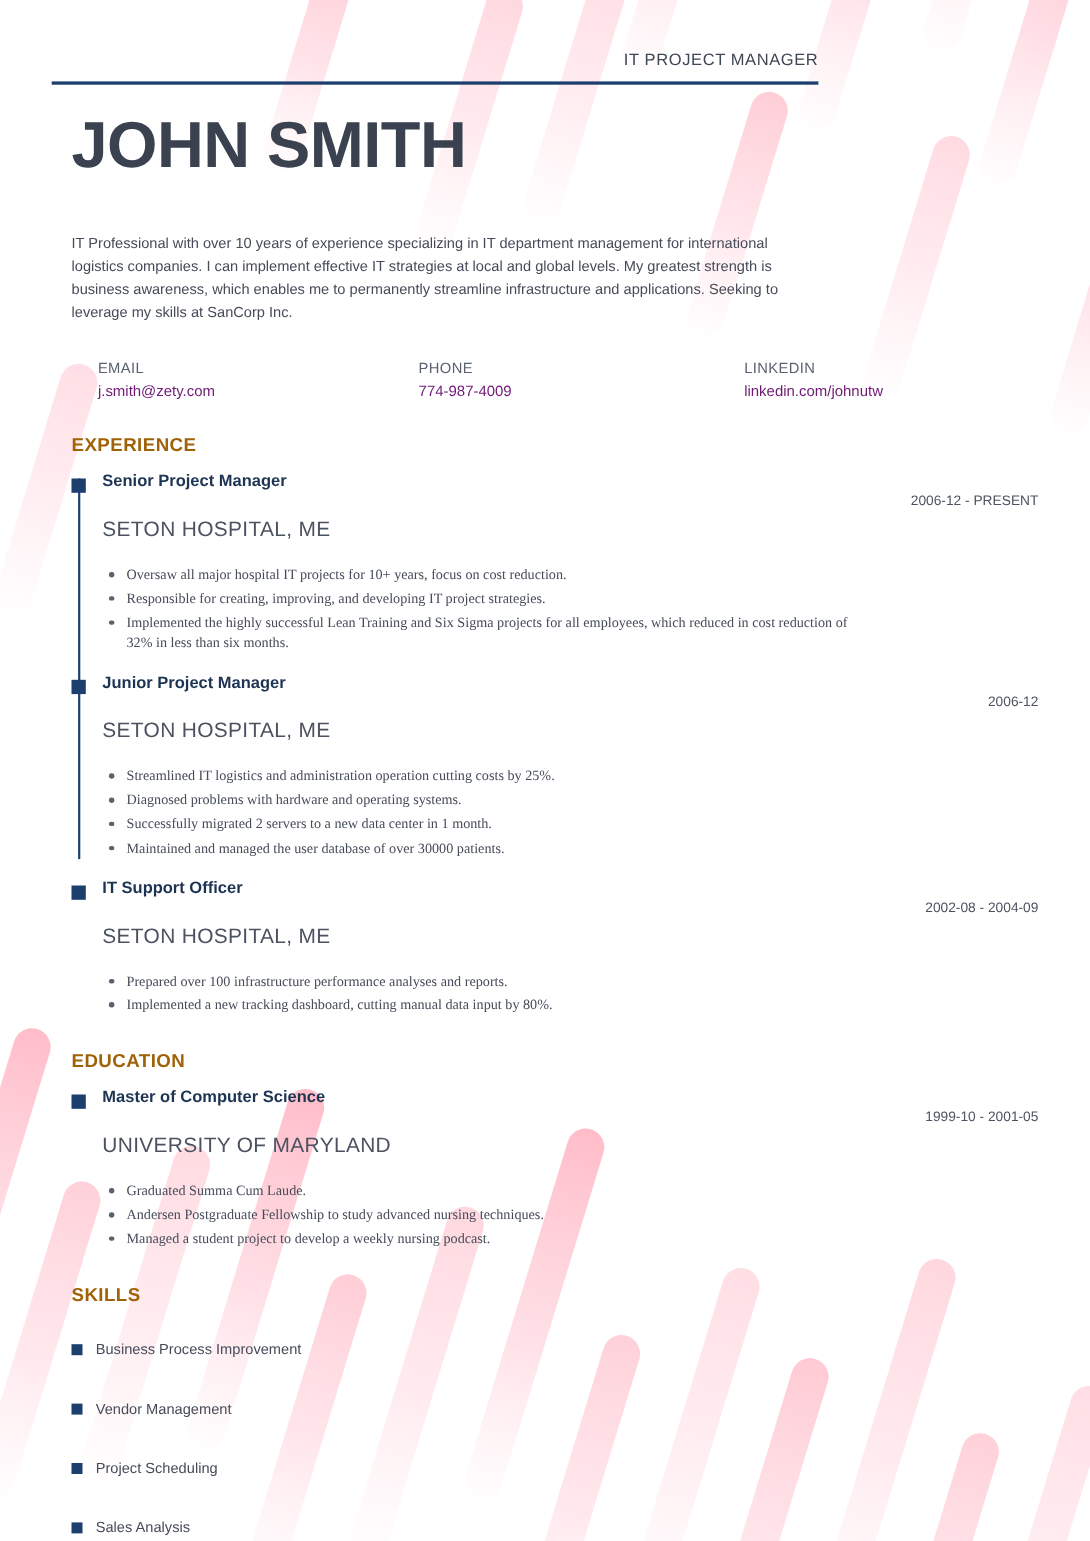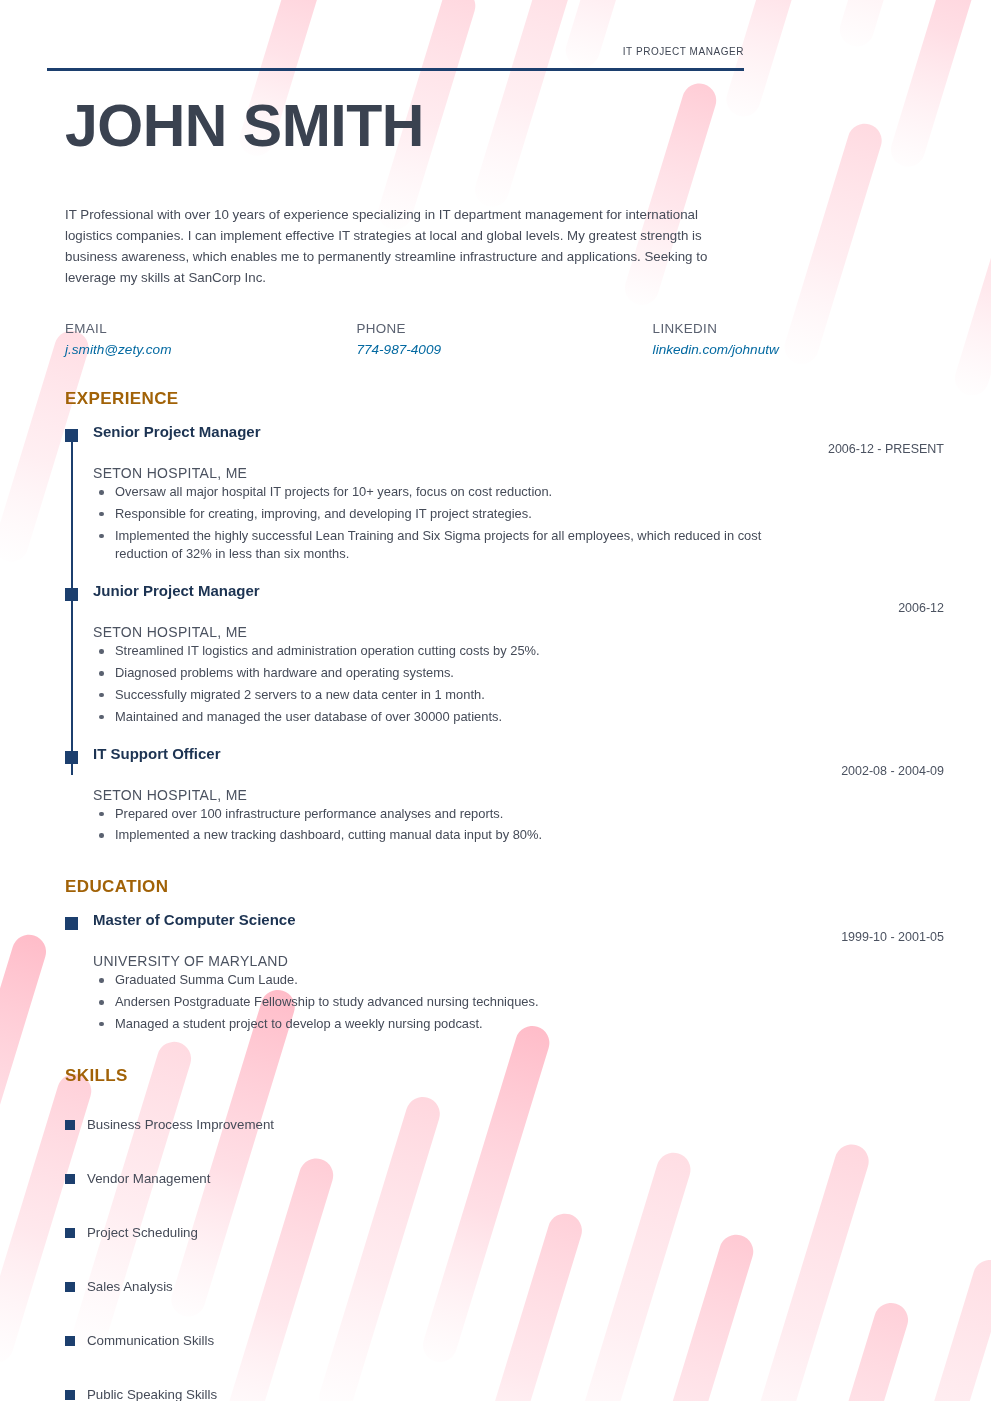--- a/index.html
+++ b/index.html
@@ -34,21 +34,21 @@
     height: 1401px;
     padding: 0;
   }
 
   
   .header {
     padding: 46px 247px 0 47px;
   }
   .job-title-top {
     text-align: right;
-    font-size: 10px;
+    font-size: 15px;
     letter-spacing: 0.55px;
     color: #3f4654;
     font-family: "Liberation Sans", sans-serif;
     padding-bottom: 11px;
   }
   .header-rule {
     height: 3px;
     background: #1c3f6e;
     width: 100%;
   }
@@ -73,32 +73,31 @@
     line-height: 1.58;
     color: #454b58;
     max-width: 670px;
   }
 
   
   .contact-row {
     margin-top: 33px;
     display: flex;
   }
-  .contact-col { width: 300px; }
+  .contact-col { width: 300px; margin-left: 24px; }
   .contact-col:nth-child(2) { width: 305px; }
   .contact-label {
     font-size: 13.4px;
     color: #5a6170;
     letter-spacing: 0.35px;
     margin-bottom: 6px;
   }
   .contact-value {
     font-size: 13.6px;
-    color: #0369a1;
-    font-style: italic;
+    color: #701a75;
   }
 
   
   .section { margin-top: 32px; }
   .section-title {
     font-size: 17px;
     color: #a16207;
     letter-spacing: 0.4px;
     font-weight: bold;
     margin-bottom: 14px;
@@ -140,28 +139,29 @@
   }
   .entry-dates {
     font-size: 12.5px;
     color: #4b5260;
     white-space: nowrap;
     padding-top: 19px;
     text-align: right;
     min-width: 130px;
   }
   .entry-org {
-    font-size: 14px;
+    font-size: 19px;
     color: #4b5260;
     letter-spacing: 0.3px;
     margin-top: 9px;
   }
   .entry-bullets {
-    margin-top: 2px;
+    margin-top: 20px;
     list-style: none;
+    font-family: Liberation Serif, serif;
   }
   .entry-bullets li {
     position: relative;
     padding-left: 22px;
     font-size: 12.9px;
     line-height: 1.46;
     color: #454b58;
     margin-bottom: 3px;
     max-width: 700px;
   }

